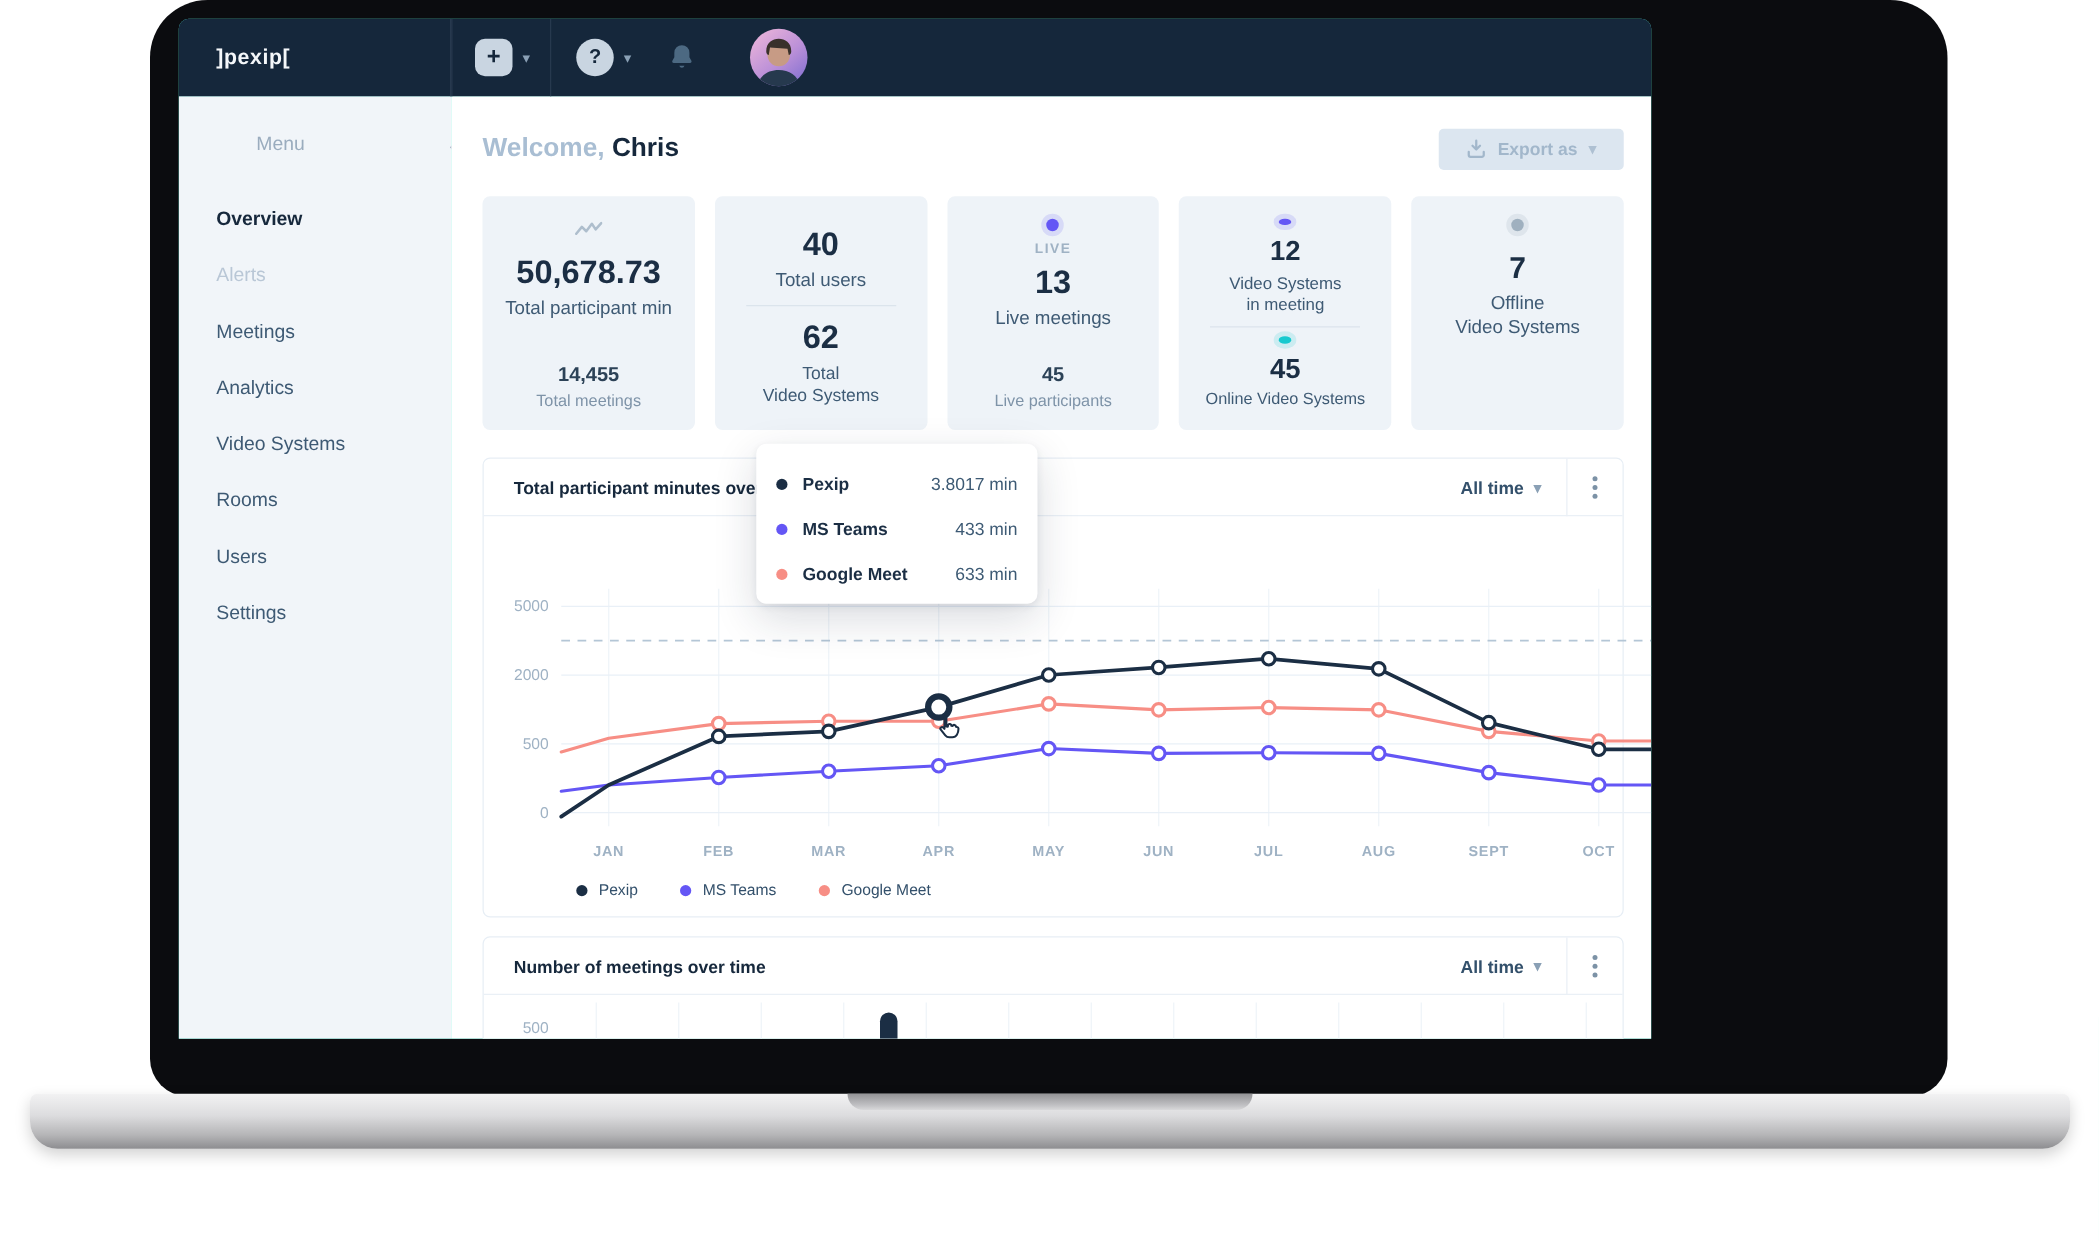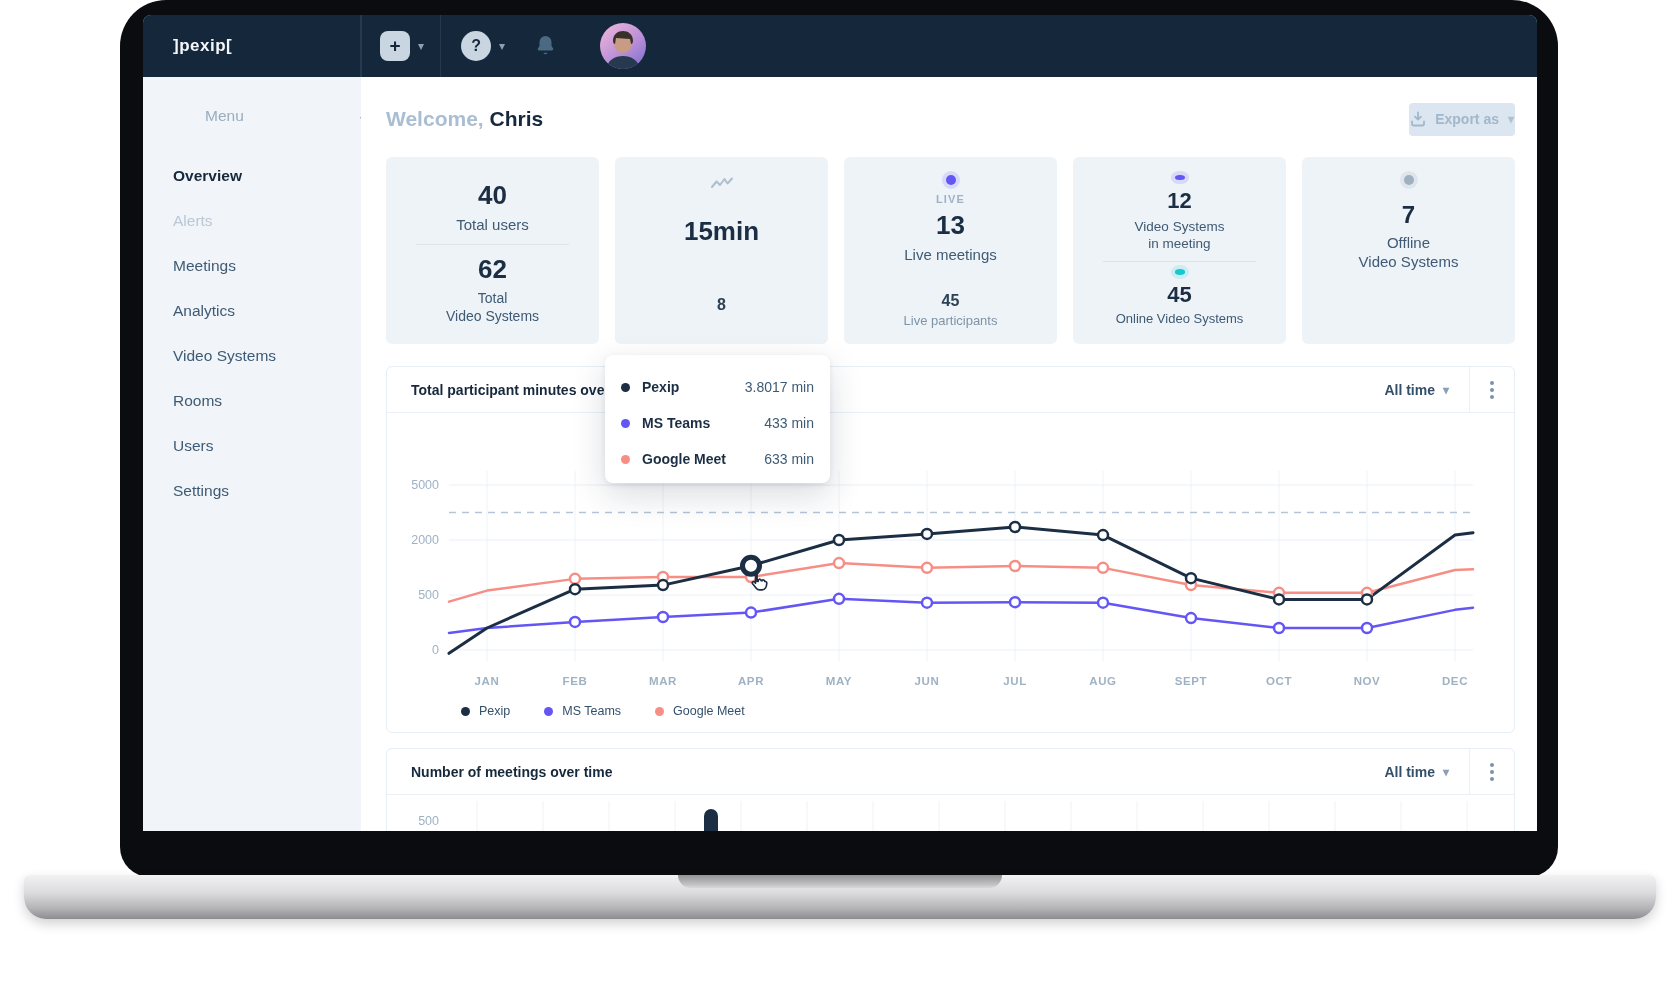--- a/index.html
+++ b/index.html
@@ -3,21 +3,21 @@
 <meta charset="utf-8">
 <style>
   * { margin:0; padding:0; box-sizing:border-box; }
   html,body { width:1679px; height:993px; background:#fff; overflow:hidden;
     font-family:"Liberation Sans", sans-serif; }
   .stage { position:relative; width:1679px; height:993px; background:#fff; }
 
   
   .bezel { position:absolute; left:120px; top:0; width:1438px; height:877px;
     background:#0b0c0f; border-radius:46px 46px 30px 30px; }
-  .screen { position:absolute; left:143px; top:15px; width:1394px; height:816px;
+  .screen { position:absolute; left:143px; top:15px; width:1178px; height:816px;
     background:#5eead4; border-radius:8px 8px 0 0; overflow:hidden; }
   .base { position:absolute; left:24px; top:875px; width:1632px; height:44px;
     border-radius:6px 6px 22px 22px;
     background:linear-gradient(180deg,#f2f2f3 0%,#dcdcde 40%,#b5b5b7 75%,#8d8d90 100%);
     box-shadow:0 5px 12px rgba(0,0,0,.18); }
   .base-notch { position:absolute; left:50%; margin-left:-162px; top:875px; width:324px; height:13px;
     border-radius:0 0 14px 14px;
     background:linear-gradient(180deg,#939396,#c0c0c3 70%,#d8d8da); }
 
   
@@ -54,21 +54,21 @@
 
   
   .main { position:absolute; left:218px; top:62px; right:0; bottom:0; background:#fff;
     padding:22px 22px 0 25px; overflow:hidden; }
   .welcome-row { display:flex; align-items:center; height:40px; }
   .welcome { font-size:21px; font-weight:700; }
   .welcome .light { color:#a9bed3; }
   .welcome .dark { color:#16283c; }
   .export-btn { margin-left:auto; height:33px; background:#dce6f0; color:#a2b7cb;
     border:none; border-radius:4px; display:flex; align-items:center; gap:9px;
-    padding:0 1px; font-size:14px; font-weight:700; font-family:"Liberation Sans",sans-serif; }
+    padding:0 22px; font-size:14px; font-weight:700; font-family:"Liberation Sans",sans-serif; }
   .export-btn .chev { margin:0; color:#aec0d2; }
 
   
   .cards { display:flex; gap:16px; margin-top:18px; height:187px; }
   .card { flex:1; background:#eef3f8; border-radius:6px; display:flex; flex-direction:column;
     align-items:center; padding:18px 8px 16px; }
   .card .top-icon { height:16px; margin-bottom:12px; display:flex; align-items:center; }
   .dot { width:10px; height:10px; border-radius:50%; }
   .dot.purple { background:#6456f5; box-shadow:0 0 0 4px rgba(100,86,245,.16); }
   .dot.teal { background:#17c9cf; box-shadow:0 0 0 4px rgba(23,201,207,.16); }
@@ -179,42 +179,43 @@
             <path d="M8 1.5v7M5 5.6l3 3 3-3" fill="none" stroke="#a2b7cb" stroke-width="1.8" stroke-linecap="round" stroke-linejoin="round"></path>
             <path d="M2 10.5v2.5a1.5 1.5 0 0 0 1.5 1.5h9a1.5 1.5 0 0 0 1.5-1.5v-2.5" fill="none" stroke="#a2b7cb" stroke-width="1.8" stroke-linecap="round"></path>
           </svg>
           <span>Export as</span>
           <span class="chev">▾</span>
         </button>
       </div>
 
       <div class="cards">
 
+        <div class="card">
+          <div class="top-icon">
+            <svg width="22" height="14" viewBox="0 0 22 14">
+                <polyline points="1,11 5.5,5.5 9,9 13.5,3 16.5,7.5 21,2.5" fill="none" stroke="#aebecd" stroke-width="2" stroke-linecap="round" stroke-linejoin="round"></polyline>
+              </svg>
+          </div>
+          <div class="big">50,678.73</div>
+          <div class="lbl">Total participant min</div>
+          <div class="spacer"></div>
+          <div class="sub-big">14,455</div>
+          <div class="sub-lbl">Total meetings</div>
+        </div>
 
         <div class="card">
           <div style="height:6px"></div>
           <div class="big">40</div>
           <div class="lbl">Total users</div>
           <div class="card-divider"></div>
           <div class="big">62</div>
           <div class="lbl" style="font-size:14px">Total
 Video Systems</div>
         </div>
 
-        <div class="card">
-          <div class="top-icon">
-            <svg width="22" height="14" viewBox="0 0 22 14">
-                <polyline points="1,11 5.5,5.5 9,9 13.5,3 16.5,7.5 21,2.5" fill="none" stroke="#aebecd" stroke-width="2" stroke-linecap="round" stroke-linejoin="round"></polyline>
-              </svg>
-          </div>
-          <div style="height:14px"></div>
-          <div class="big">15min</div>
-          <div class="spacer"></div>
-          <div class="sub-big" style="margin-bottom:14px">8</div>
-        </div>
 
         <div class="card">
           <span class="dot purple"></span>
           <div class="live-tag">LIVE</div>
           <div class="big">13</div>
           <div class="lbl">Live meetings</div>
           <div class="spacer"></div>
           <div class="sub-big">45</div>
           <div class="sub-lbl">Live participants</div>
         </div>

